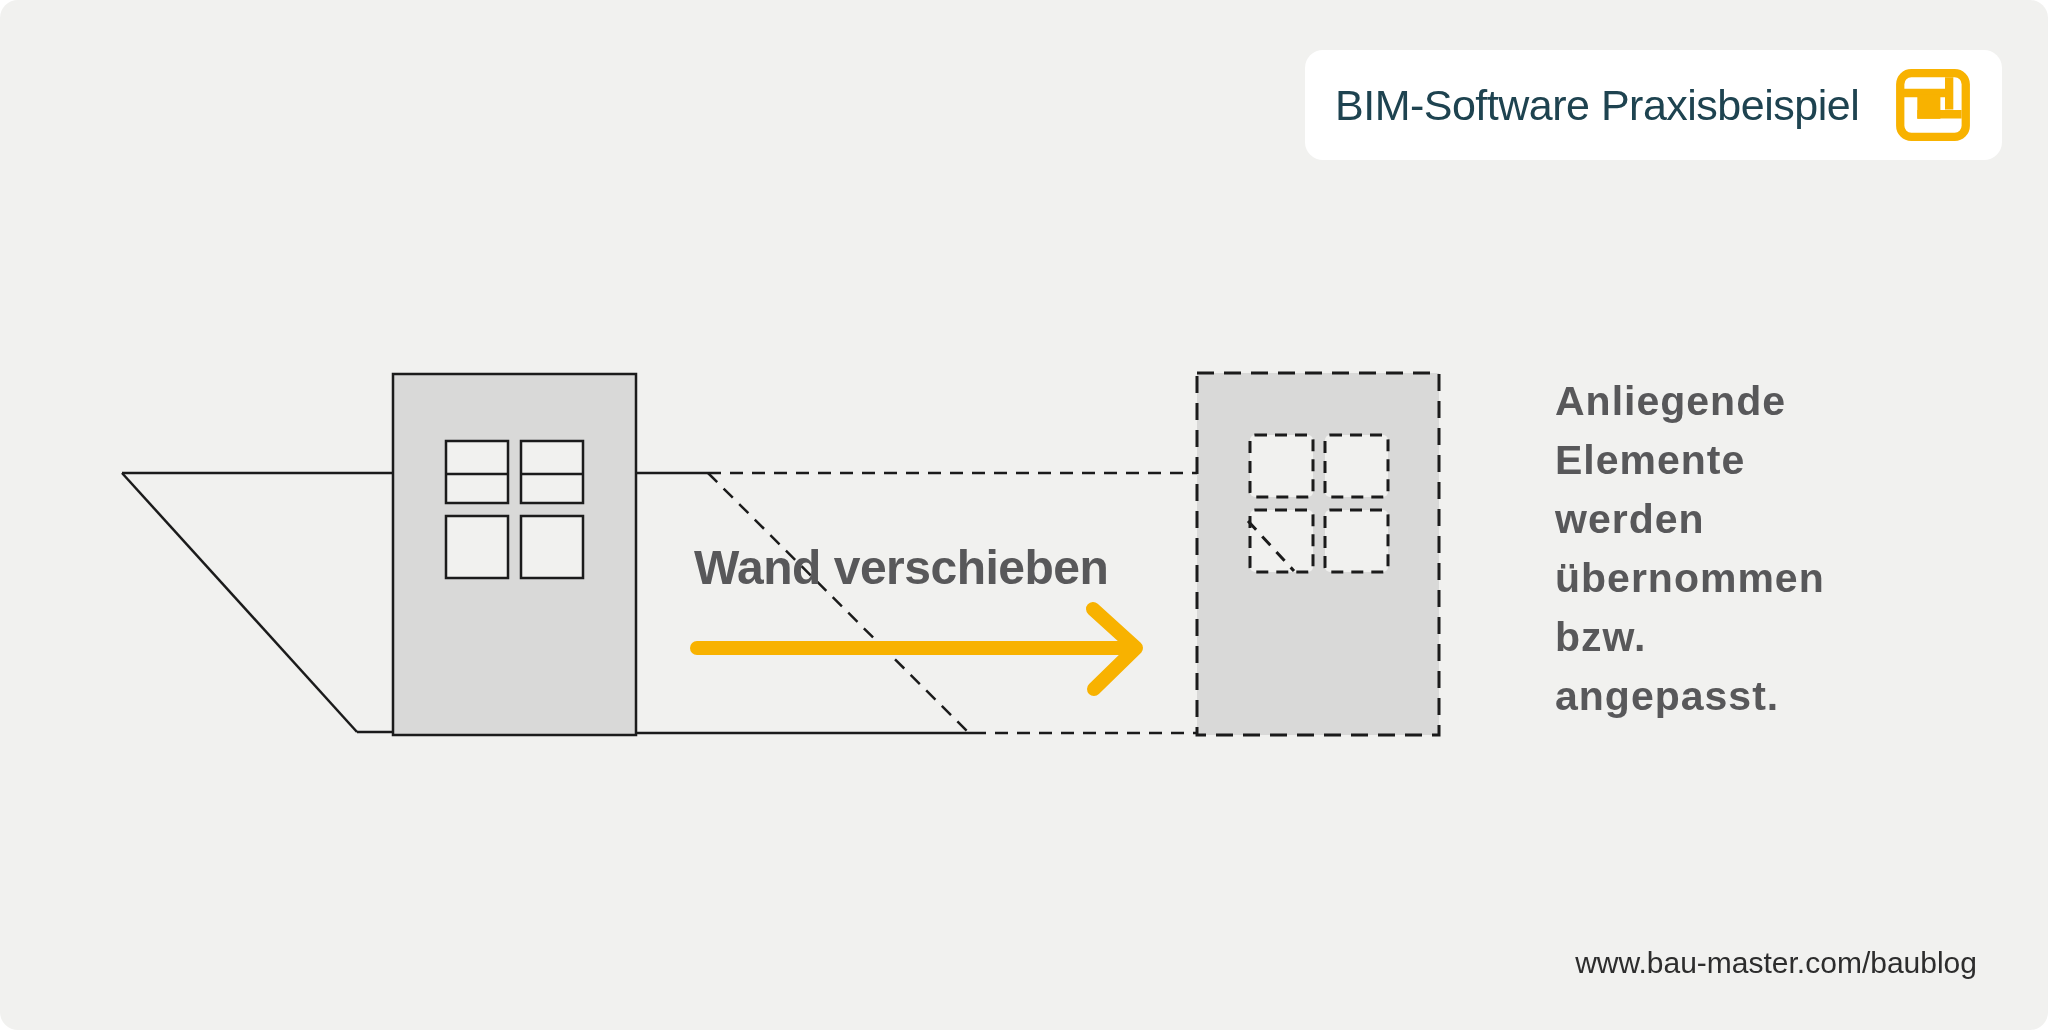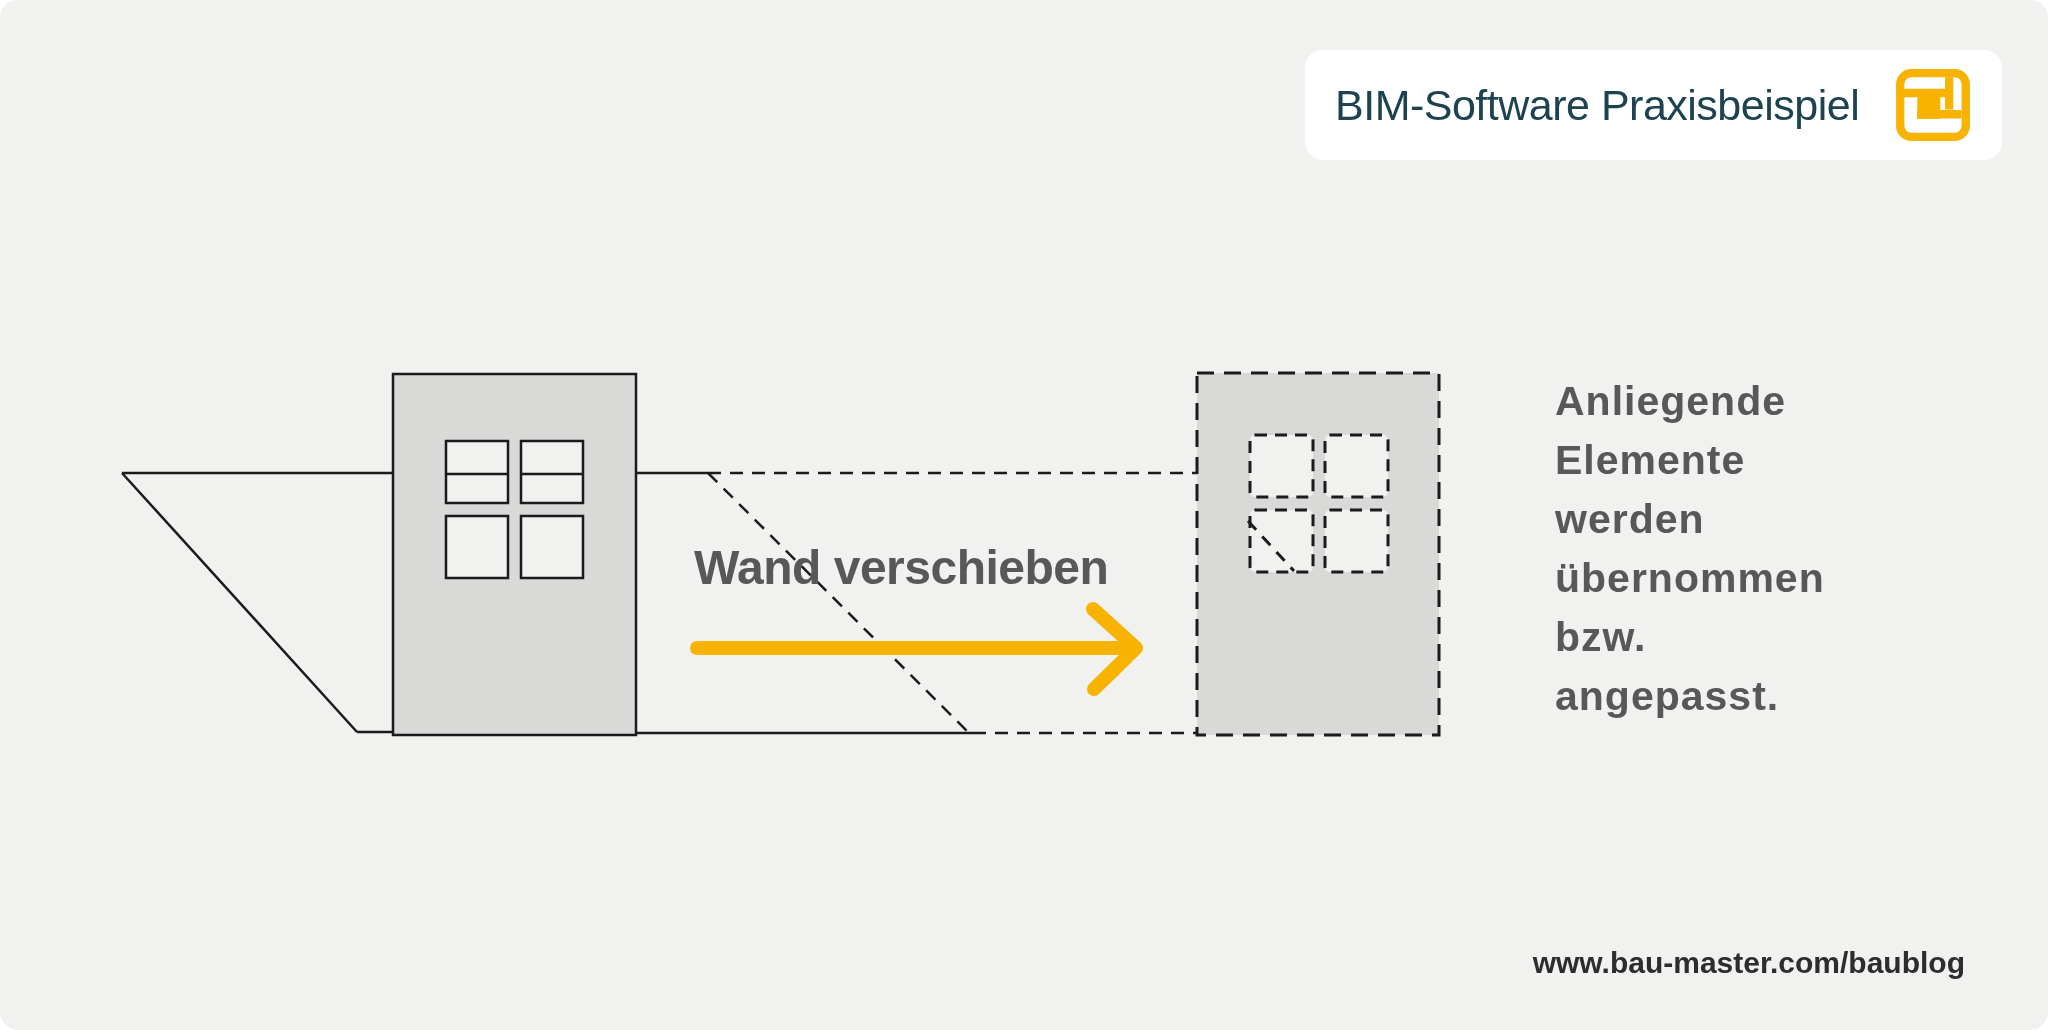--- a/index.html
+++ b/index.html
@@ -38,22 +38,22 @@
     position:absolute;left:694px;top:540px;
     font-size:48px;font-weight:700;letter-spacing:-0.5px;
     color:var(--ink-gray);white-space:nowrap;text-align:right;
   }
   .annotation{
     position:absolute;left:1555px;top:372px;
     font-size:41px;line-height:59px;font-weight:700;letter-spacing:1px;
     color:var(--ink-gray);white-space:pre-line;
   }
   .footer-url{
-    position:absolute;right:83px;top:946px;
-    font-size:30px;font-weight:700;color:var(--url-ink);white-space:nowrap;
+    position:absolute;right:71px;top:946px;
+    font-size:30px;font-weight:400;color:var(--url-ink);white-space:nowrap;
   }
 </style>
 </head>
 <body>
 
 <div class="canvas">
 
   <svg class="diagram-svg" viewBox="0 0 2048 1030">
 
     <g fill="none" stroke="#1B1B1B" stroke-width="2.5">

